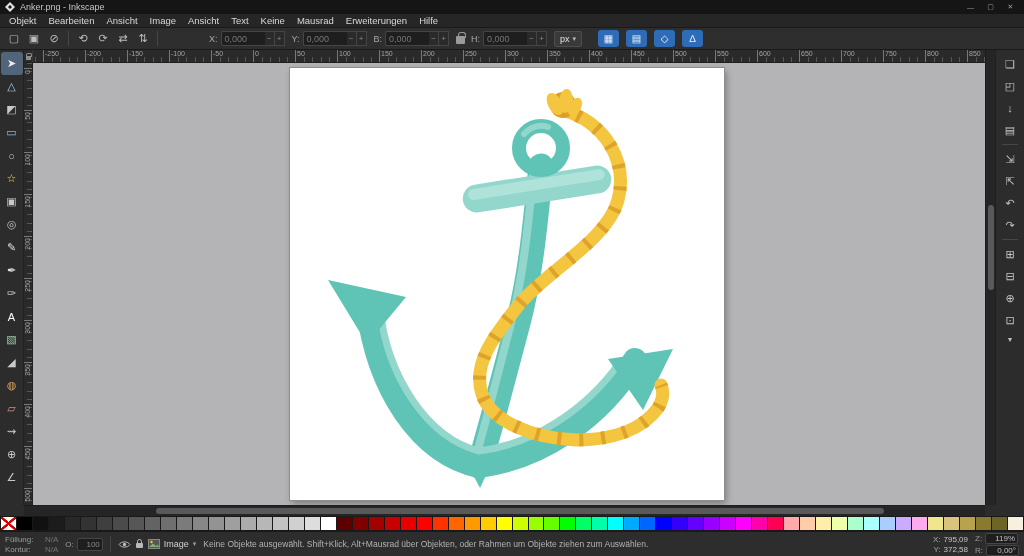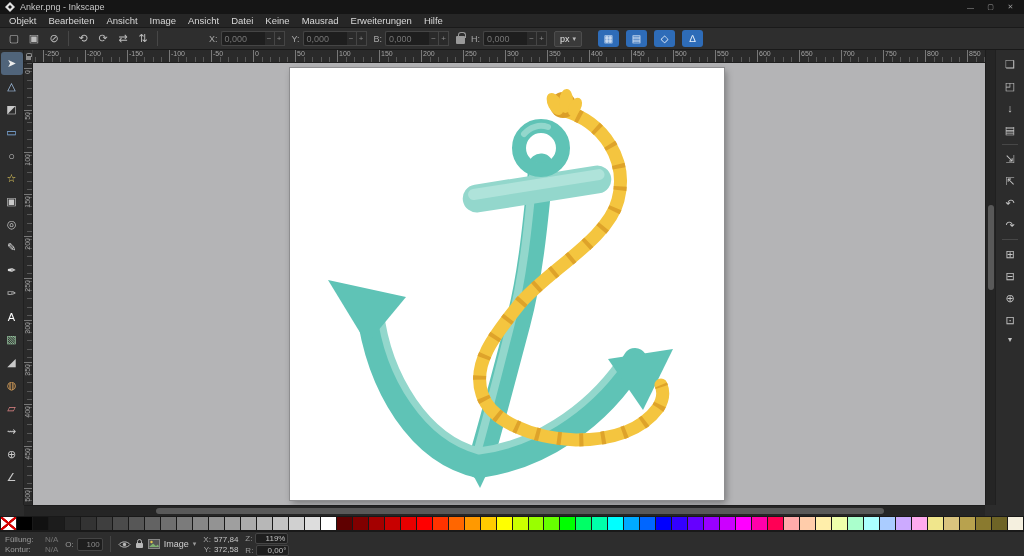--- a/index.html
+++ b/index.html
@@ -131,21 +131,21 @@
         <div class="win-btn">✕</div>
       </div>
   </div>
 
   <div class="menubar">
       <div class="menu-item">Objekt</div>
       <div class="menu-item">Bearbeiten</div>
       <div class="menu-item">Ansicht</div>
       <div class="menu-item">Image</div>
       <div class="menu-item">Ansicht</div>
-      <div class="menu-item">Datei</div>
+      <div class="menu-item">Text</div>
       <div class="menu-item">Keine</div>
       <div class="menu-item">Mausrad</div>
       <div class="menu-item">Erweiterungen</div>
       <div class="menu-item">Hilfe</div>
     </div>
 
   <div class="toolcontrols">
     <div class="tc-group">
         <div class="tc-btn">▢</div>
         <div class="tc-btn">▣</div>
@@ -434,24 +434,25 @@
             <path d="M2.5 5 V3.5 a2 2 0 0 1 4 0 V5" fill="none" stroke="#b8b8b8"></path>
           </svg></span>
       <span><svg width="12" height="10" viewBox="0 0 12 10">
             <rect x="0.5" y="0.5" width="11" height="9" fill="#555" stroke="#888"></rect>
             <circle cx="3.5" cy="3" r="1.2" fill="#e8c84a"></circle>
             <path d="M1 8 L5 4.5 L8 7 L10 5.5 L11 8 Z" fill="#7fb070"></path>
           </svg></span>
       <span class="layer-name">Image</span>
       <span class="layer-caret">▾</span>
     </div>
+    <div class="status-msg">Keine Objekte ausgewählt. Shift+Klick, Alt+Mausrad über Objekten, oder Rahmen um Objekte ziehen zum Auswählen.</div>
     <div class="coords">
       <div class="coord-row">
         <span>X:</span>
-        <span class="val">577,84</span>
+        <span class="val">795,09</span>
       </div>
       <div class="coord-row">
         <span>Y:</span>
         <span class="val">372,58</span>
       </div>
     </div>
     <div class="zr">
       <div class="zr-row">
         <span class="zr-label">Z:</span>
         <span class="zr-input">119%</span>

